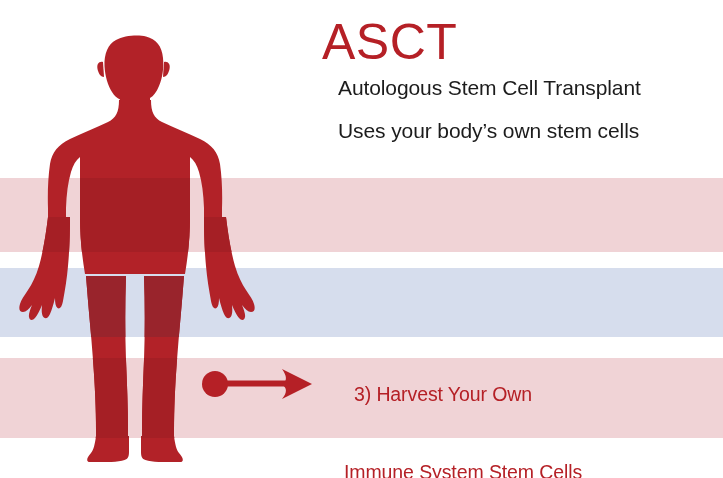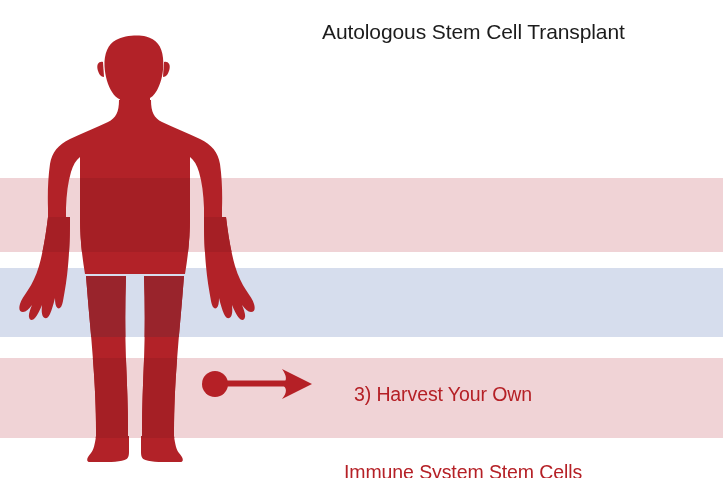--- a/index.html
+++ b/index.html
@@ -72,21 +72,21 @@
     line-height: 56px;
     color: #b52026;
     font-weight: 400;
     letter-spacing: 0.5px;
     margin: 0;
   }
   #subtitle-1, #subtitle-2 {
     font-size: 21px;
     line-height: 27px;
     color: #1c1c1c;
-    margin: 0;
+    margin: 16px;
     letter-spacing: -0.1px;
   }
   #subtitle-1 { margin-top: 4px; }
 
   
   .step {
     position: absolute;
   }
   .step-text {
     position: absolute;
@@ -242,21 +242,23 @@
       <g fill="#a51f25">
         <path d="M86 264 C 88 292 91 320 93 348 C 95 374 96 398 96 418 L 96 428 L 128 428 L 128 418 C 128 396 127 372 126 348 C 125 320 125 292 126 264 Z"></path>
         <path d="M144 264 C 145 292 145 320 144 348 C 143 372 142 396 142 418 L 142 428 L 174 428 L 174 418 C 174 398 175 374 177 348 C 179 320 182 292 184 264 Z"></path>
         <path d="M96 424 C 95 432 93.5 438 91 441 C 88 444.5 86.5 447 87.5 449 C 89 451.5 96 451 104 450.5 C 112 450 120 449.5 124.5 448 C 128 446.8 129 444.5 129 440 L 129 424 Z"></path>
         <path d="M174 424 C 175 432 176.5 438 179 441 C 182 444.5 183.5 447 182.5 449 C 181 451.5 174 451 166 450.5 C 158 450 150 449.5 145.5 448 C 142 446.8 141 444.5 141 440 L 141 424 Z"></path>
       </g>
     </svg>
   </div>
 
   <div id="title-block">
+    <div id="main-title">ASCT</div>
     <div id="subtitle-1">Autologous Stem Cell Transplant</div>
+    <div id="subtitle-2">Uses your body’s own stem cells</div>
   </div>
 
   <div class="step" id="step-1">
     <div class="connector">
       <svg width="112" height="36" viewBox="0 0 112 36" xmlns="http://www.w3.org/2000/svg">
         <circle cx="15" cy="18" r="13" fill="#b52026"></circle>
         <rect x="15" y="14.5" width="74" height="6" fill="#b52026"></rect>
         <path d="M82 3 L 112 18 L 82 33 C 87 27 87.5 22 82 18.5 C 87.5 15 87 10 82 3 Z" fill="#b52026"></path>
       </svg>
     </div>

